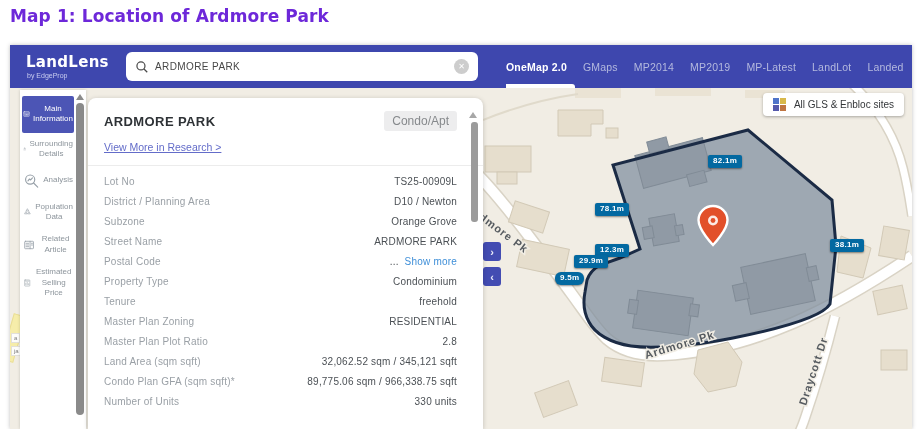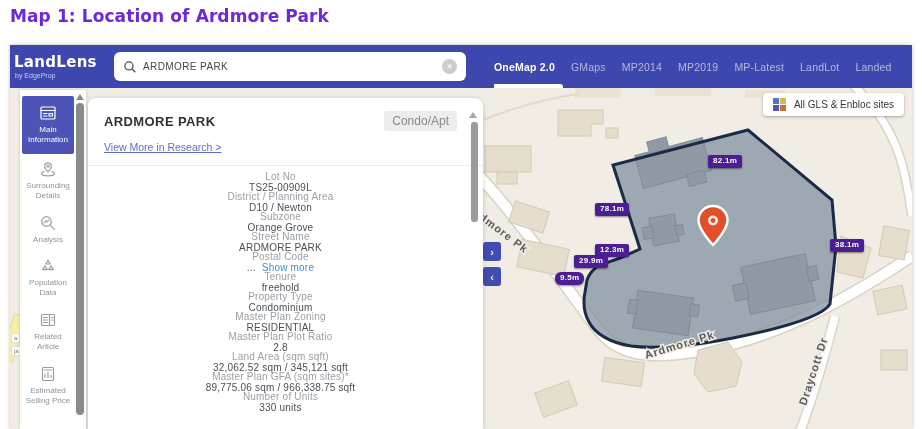--- a/index.html
+++ b/index.html
@@ -7,21 +7,21 @@
     font-family:"Liberation Sans", sans-serif; }
 
   .page-title { position:absolute; left:10px; top:6px; font-size:17px; font-weight:bold;
     color:#6d28d9; font-family:"DejaVu Sans", sans-serif; letter-spacing:.1px; }
 
   .app { position:absolute; left:10px; top:45px; width:902px; height:384px;
     overflow:hidden; box-shadow:0 0 4px rgba(0,0,0,.25); background:#f1ede4; }
 
   
   .app-header { position:relative; height:43px; background:#3e47ae; display:flex;
-    align-items:center; padding-left:4px; }
+    align-items:center; padding-left:16px; }
   .logo { width:100px; flex:0 0 auto; color:#fff; line-height:1; cursor:pointer; }
   .logo-title { font-size:15px; font-weight:bold; letter-spacing:.3px; font-family:"DejaVu Sans", sans-serif; }
   .logo-byline { font-size:7px; color:#c9cdf0; margin-top:2px; margin-left:1px; }
   .search-bar { width:352px; height:29px; background:#fff; border-radius:6px;
     display:flex; align-items:center; padding:0 9px; gap:6px; flex:0 0 auto; }
   .search-input { border:none; outline:none; flex:1; font-size:10px; color:#474747;
     letter-spacing:.4px; font-family:inherit; background:transparent; }
   .search-clear { width:15px; height:15px; border-radius:50%; background:#cdcdcd; color:#fff;
     font-size:8px; display:flex; align-items:center; justify-content:center; cursor:pointer; flex:0 0 auto; }
   .nav { display:flex; align-items:stretch; height:100%; margin-left:28px; gap:16px;
@@ -42,56 +42,56 @@
     padding:1px 2px; border:1px solid #e2e0da; line-height:1; }
 
   
   .sidebar { position:absolute; left:10px; top:2px; width:66px; height:339px; background:#fff;
     box-shadow:0 0 3px rgba(0,0,0,.18); padding:6px 12px 4px 2px; }
   .sb-scroll-arrow { position:absolute; right:2px; top:4px; width:0; height:0;
     border-left:4px solid transparent; border-right:4px solid transparent;
     border-bottom:6px solid #8b8b8b; }
   .sb-thumb { position:absolute; right:2px; top:13px; width:8px; height:312px;
     background:#8a8a8a; border-radius:4px; cursor:pointer; }
-  .sb-item { display:flex; flex-direction:column; align-items:center; text-align:center;
+  .sb-item { display:flex; flex-direction:row; align-items:center; text-align:center;
     color:#8d959c; font-size:8px; line-height:1.3; padding:6px 1px; cursor:pointer; gap:3px; }
   .sb-item svg { width:18px; height:18px; stroke:#97a0a8; fill:none; stroke-width:1.2;
     stroke-linecap:round; stroke-linejoin:round; }
   .sb-item.active { background:#4c55b5; color:#fff; border-radius:2px; padding:8px 1px; }
   .sb-item.active svg { stroke:#fff; }
 
   
   .panel { position:absolute; left:78px; top:10px; width:395px; height:331px; background:#fff;
     border-radius:8px 8px 0 0; box-shadow:0 1px 5px rgba(0,0,0,.2); }
   .panel-head { padding:13px 26px 8px 16px; }
   .panel-row1 { display:flex; justify-content:space-between; align-items:center; }
   .panel-title { font-size:13px; font-weight:bold; color:#2e3236; letter-spacing:.4px; }
   .type-badge { background:#ededee; color:#86898c; font-size:12px; padding:3px 8px;
     border-radius:3px; }
   .panel-row2 { display:flex; justify-content:space-between; align-items:center; margin-top:10px; }
   .panel-sub { font-size:10.5px; color:#8f959b; }
   .research-link { font-size:10.5px; color:#636cc9; text-decoration:underline; cursor:pointer; }
   .divider { height:1px; background:#ececec; margin:4px 0 3px; }
   .rows { padding:2px 26px 0 16px; }
-  .info-row { height:20px; display:flex; justify-content:space-between; align-items:center;flex-direction:column; }
+  .info-row { height:20px; display:flex; justify-content:space-between; align-items:center; }
   .info-label { font-size:10px; color:#9aa0a6; letter-spacing:.2px; }
   .info-value { font-size:10px; color:#4b5055; letter-spacing:.2px; text-align:right; }
   .link-blue { color:#3f8fd8; cursor:pointer; margin-left:3px;margin-top:44px; }
   .panel-scroll-arrow { position:absolute; right:6px; top:14px; width:0; height:0;
     border-left:4px solid transparent; border-right:4px solid transparent;
     border-bottom:6px solid #a7a7a7; }
   .panel-thumb { position:absolute; right:5px; top:24px; width:7px; height:100px;
     background:#9b9b9b; border-radius:3px; cursor:pointer; }
 
   
   .map-wrap { position:absolute; left:473px; top:0; width:429px; height:341px; overflow:hidden; }
   .map-wrap svg.map-canvas { position:absolute; left:0; top:0; }
   .map-label { font-size:11px; font-weight:bold; fill:#565b60; stroke:#f1ede4;
     stroke-width:3px; paint-order:stroke; letter-spacing:1px; }
-  .dist-badge { position:absolute; background:#4c1d95; color:#fff; font-size:8px;
+  .dist-badge { position:absolute; background:#0369a1; color:#fff; font-size:8px;
     font-weight:bold; padding:2px 5px; border-radius:2px; letter-spacing:.3px;
     box-shadow:0 1px 2px rgba(0,0,0,.45); line-height:1.1; }
   .legend { position:absolute; right:8px; top:5px; background:#fff; border-radius:4px;
     padding:5px 10px; display:flex; align-items:center; gap:8px; font-size:10px; color:#34373a;
     box-shadow:0 1px 3px rgba(0,0,0,.3); cursor:pointer; }
   .legend-icon { width:13px; height:13px; display:grid; grid-template-columns:6px 6px;
     grid-template-rows:6px 6px; gap:1px; }
   .legend-icon .s1 { background:#4f74c9; } .legend-icon .s2 { background:#d8b84a; }
   .legend-icon .s3 { background:#5559ab; } .legend-icon .s4 { background:#bf7440; }
   .pan-btn { position:absolute; left:0; width:18px; height:19px; background:#434cb2; color:#e8eaf8;
@@ -323,41 +323,41 @@
           <span class="info-value">ARDMORE PARK</span>
         </div>
         <div class="info-row">
           <span class="info-label">Postal Code</span>
           <span class="info-value">
             <span>...</span>
             <span class="link-blue">Show more</span>
           </span>
         </div>
         <div class="info-row">
+          <span class="info-label">Property Type</span>
+          <span class="info-value">Condominium</span>
+        </div>
+        <div class="info-row">
           <span class="info-label">Tenure</span>
           <span class="info-value">freehold</span>
         </div>
         <div class="info-row">
-          <span class="info-label">Property Type</span>
-          <span class="info-value">Condominium</span>
-        </div>
-        <div class="info-row">
           <span class="info-label">Master Plan Zoning</span>
           <span class="info-value">RESIDENTIAL</span>
         </div>
         <div class="info-row">
           <span class="info-label">Master Plan Plot Ratio</span>
           <span class="info-value">2.8</span>
         </div>
         <div class="info-row">
           <span class="info-label">Land Area (sqm sqft)</span>
           <span class="info-value">32,062.52 sqm / 345,121 sqft</span>
         </div>
         <div class="info-row">
-          <span class="info-label">Master Plan GFA (sqm sites)*</span>
+          <span class="info-label">Condo Plan GFA (sqm sqft)*</span>
           <span class="info-value">89,775.06 sqm / 966,338.75 sqft</span>
         </div>
         <div class="info-row">
           <span class="info-label">Number of Units</span>
           <span class="info-value">330 units</span>
         </div>
       </div>
       <div class="panel-scroll-arrow"></div>
       <div class="panel-thumb"></div>
     </div>

